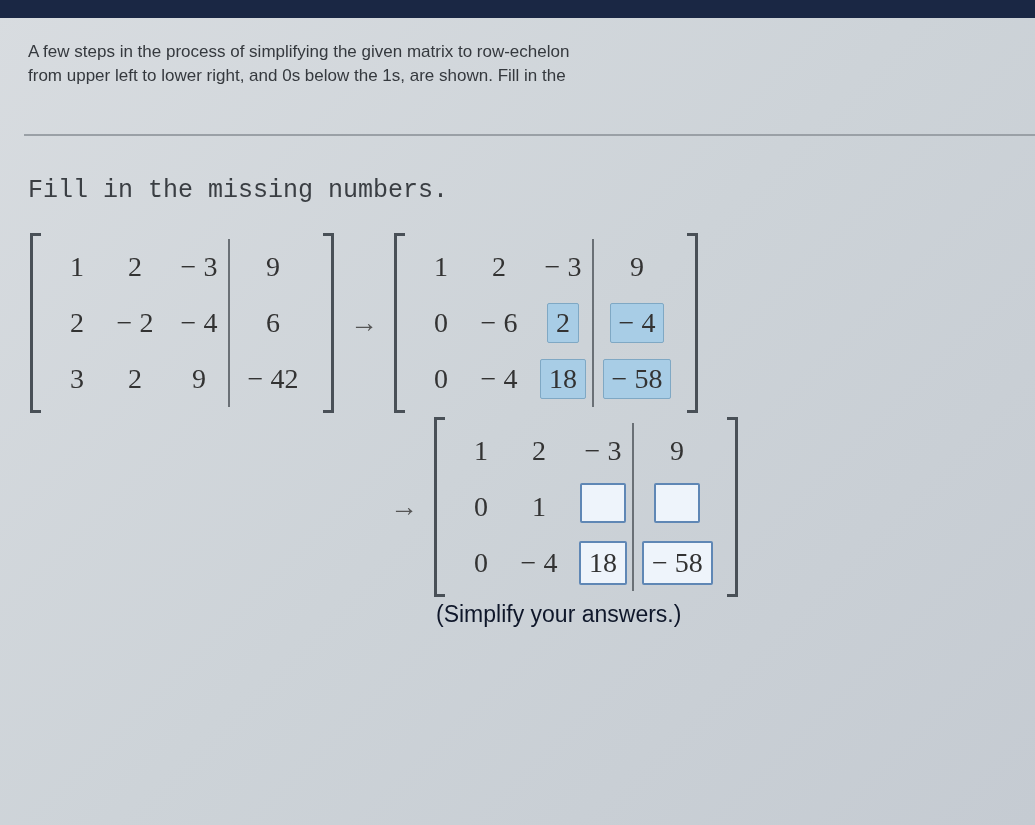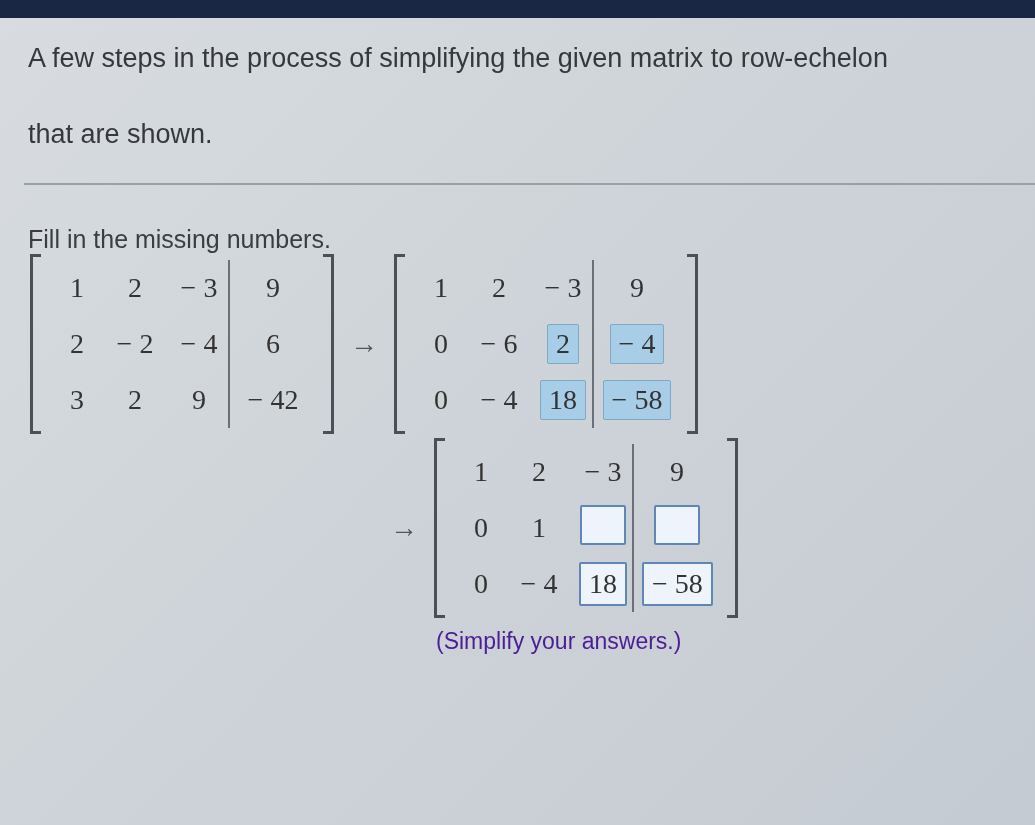--- a/index.html
+++ b/index.html
@@ -16,35 +16,37 @@
   }
   .topbar {
     height: 18px;
     background: #1a2744;
     width: 100%;
   }
   .content {
     padding: 22px 0 0 28px;
   }
   .prompt {
-    font-size: 27px;
+    font-size: 17px;
     line-height: 1.4;
     color: #35393e;
     font-weight: 400;
-    margin-bottom: 30px;
+    margin-bottom: 46px;
     max-width: 1000px;
   }
   .hr {
     border-top: 2px solid #9aa0a6;
     margin: 30px 0 40px -4px;
     width: 1020px;
   }
   .instruction {
     font-size: 25px;
     color: #3a3e43;
+    margin-bottom: 28px;
+    font-family: Liberation Mono, monospace;
   }
   .math-area {
     display: flex;
     flex-direction: column;
   }
   .row1, .row2 {
     display: flex;
     align-items: center;
   }
   .row2 {
@@ -120,36 +122,35 @@
   .outlined {
     border: 2px solid #5f87b5;
     background: #eef4fb;
     padding: 4px 8px;
     display: inline-block;
     border-radius: 2px;
     min-width: 30px;
   }
   .hint {
     font-size: 23px;
-    color: #4c1d95;
+    color: #0f172a;
     margin-left: 408px;
-    margin-top: 10px;
+    margin-top: 4px;
   }
 </style>
 </head>
 <body>
 
 <div class="topbar"></div>
 
 <div class="content">
 
   <div class="prompt">
     <span>A few steps in the process of simplifying the given matrix to row-echelon</span><br>
-    <br>
-    <span>that are shown.</span>
+    <span>from upper left to lower right, and 0s below the 1s, are shown. Fill in the </span><br>
   </div>
 
   <div class="hr"></div>
 
   <div class="instruction">Fill in the missing numbers.</div>
 
   <div class="math-area">
 
     <div class="row1">
 

